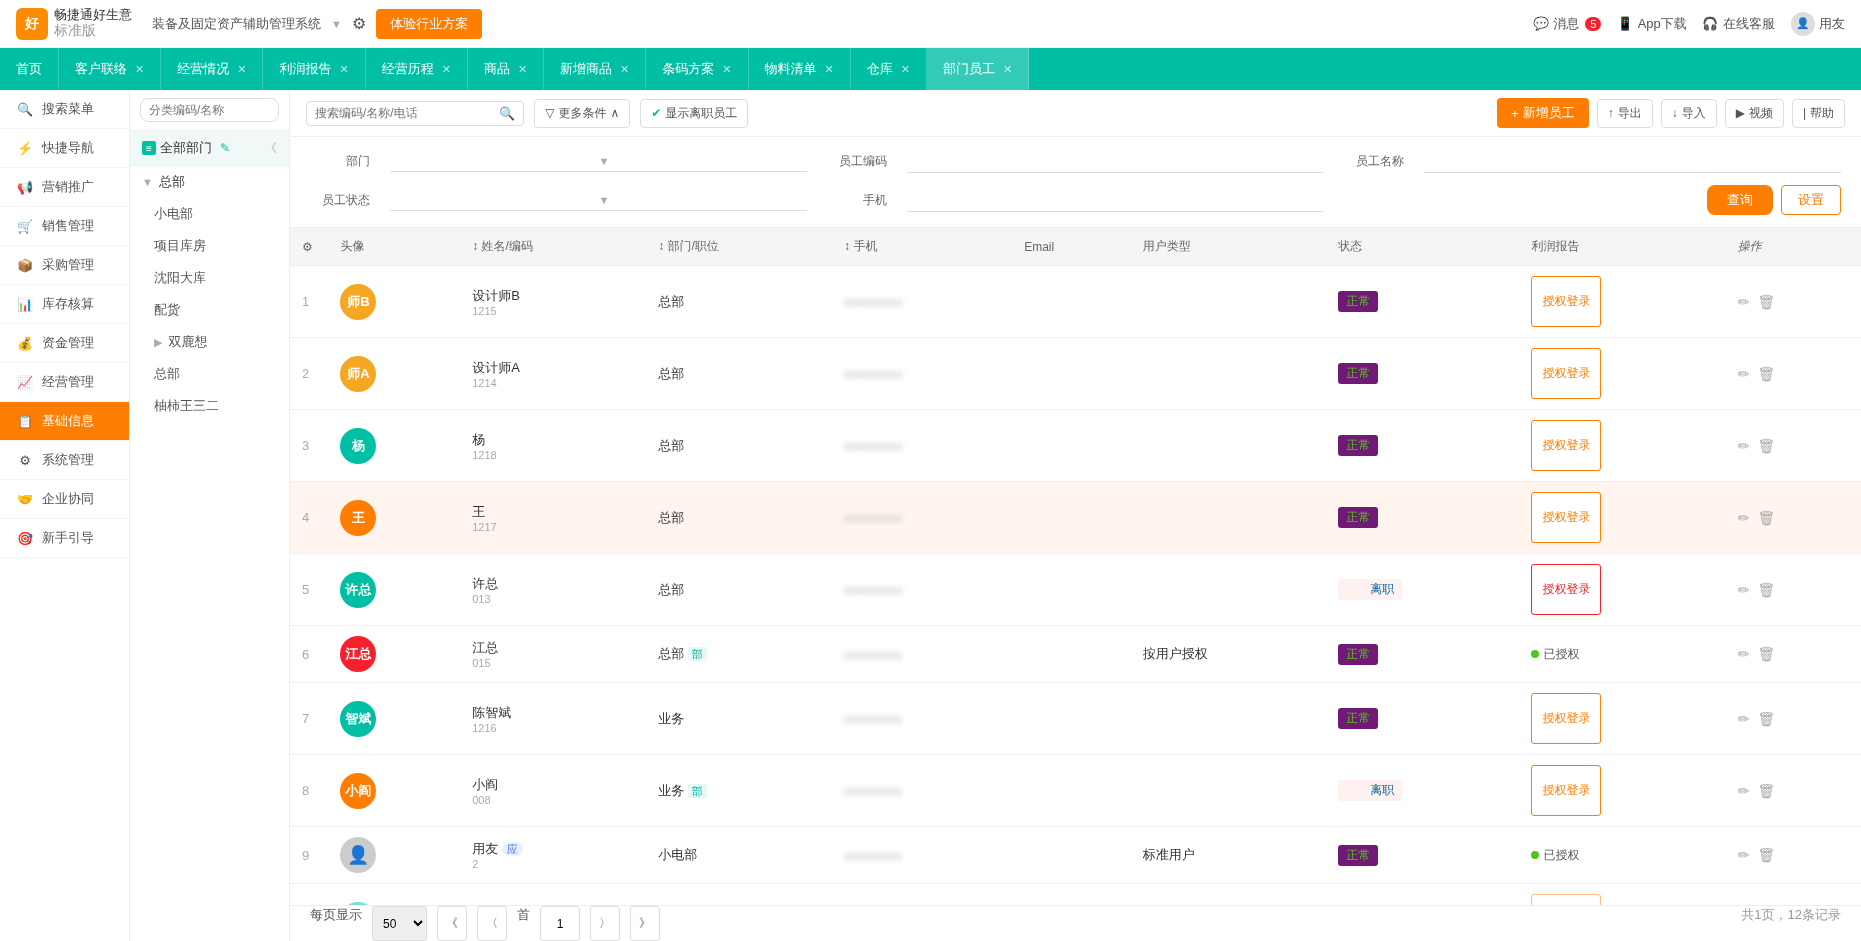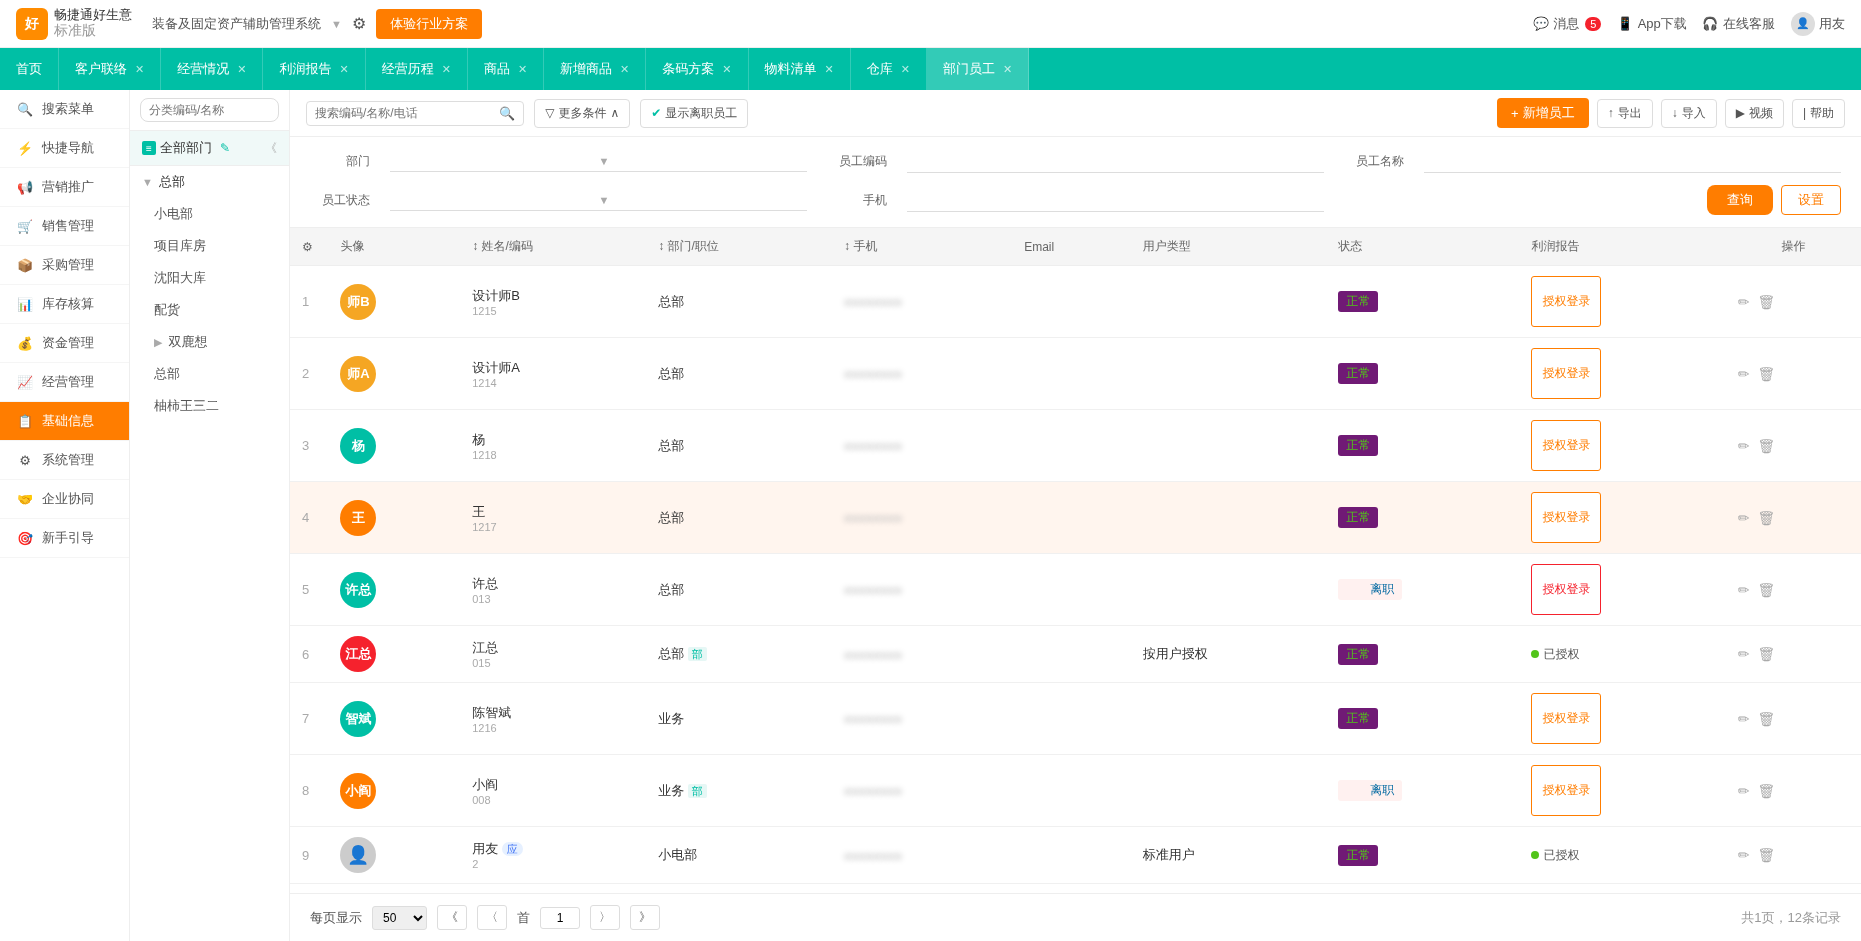--- a/index.html
+++ b/index.html
@@ -206,25 +206,24 @@
     .authorized-dot { display: flex; align-items: center; gap: 4px; color: #555; font-size: 12px; }
     .green-dot { width: 8px; height: 8px; background: #52c41a; border-radius: 50%; }
     .op-btns { display: flex; gap: 8px; }
     .op-btn { background: none; border: none; cursor: pointer; color: #aaa; font-size: 14px; }
     .blurred { color: transparent; text-shadow: 0 0 6px #bbb; user-select: none; font-size: 12px; }
     .dept-badge { background: #e6f7f5; color: #00bfa5; font-size: 11px; padding: 1px 4px; border-radius: 2px; }
     .user-type-badge { background: #e6f0ff; color: #4a7af5; font-size: 11px; padding: 1px 5px; border-radius: 10px; }
 
     
     .pagination {
-      height: 48px;
+      height: 36px;
       background: #fff;
       border-top: 1px solid #eee;
       display: flex;
-      align-items: center;
       padding: 0 20px;
       gap: 10px;
       font-size: 13px;
       color: #555;
     }
     .page-select { border: 1px solid #ddd; border-radius: 3px; padding: 3px 6px; font-size: 12px; }
     .page-btn { background: #fff; border: 1px solid #ddd; border-radius: 3px; padding: 3px 8px; cursor: pointer; font-size: 12px; color: #555; }
     .page-input { border: 1px solid #ddd; border-radius: 3px; padding: 3px 6px; width: 40px; font-size: 12px; text-align: center; }
     .pagination-right { margin-left: auto; color: #999; font-size: 13px; }
 
@@ -441,21 +440,21 @@
           <tr>
             <th style="width:36px;">⚙</th>
             <th>头像</th>
             <th>↕ 姓名/编码</th>
             <th>↕ 部门/职位</th>
             <th>↕ 手机</th>
             <th>Email</th>
             <th>用户类型</th>
             <th>状态</th>
             <th>利润报告</th>
-            <th style="text-align:center;">操作</th>
+            <th style="text-align:left;font-style:italic;">操作</th>
           </tr>
         </thead>
         <tbody id="table-body">
             <tr>
       <td style="color:#aaa;">1</td>
       <td>
                 <div class="avatar-circle" style="background:#f5a623">师B</div>
               </td>
       <td>
                 <div class="name-cell">

